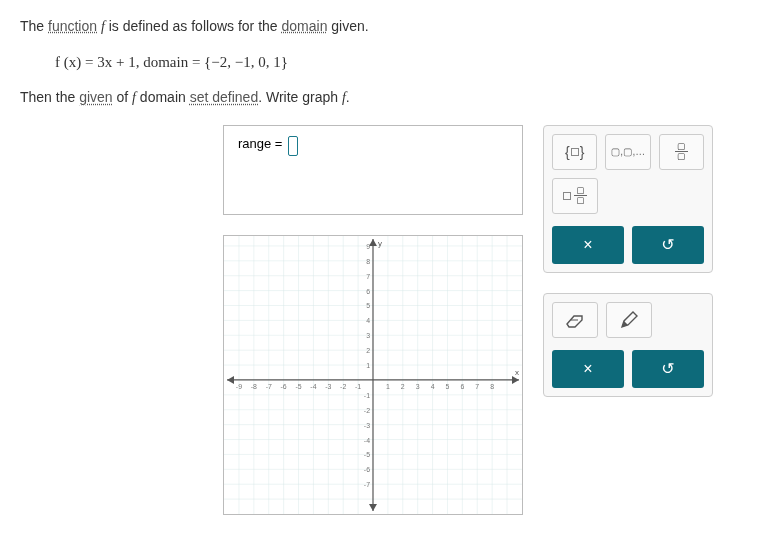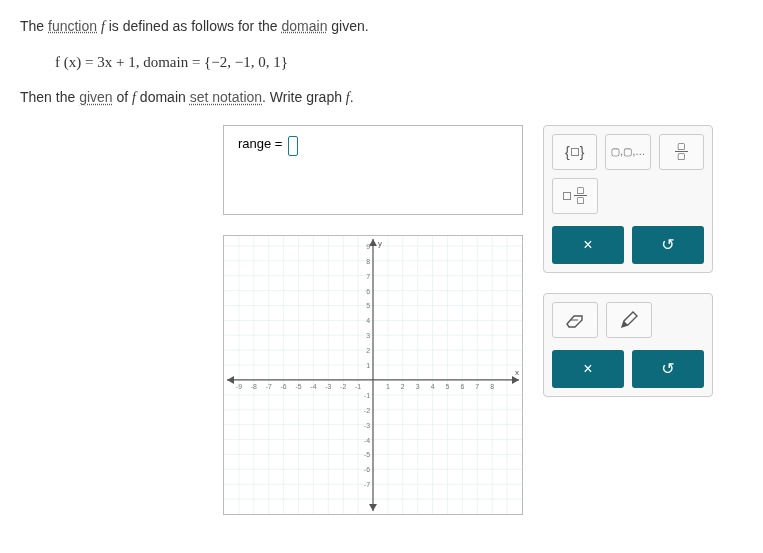--- a/index.html
+++ b/index.html
@@ -156,21 +156,21 @@
 </head>
 <body>
 
 <div class="page">
   <div class="problem-text">
     <p>
       <span>The </span><span class="underline-term">function</span><span> </span><span class="italic" style="font-family:'Times New Roman',serif;">f</span><span> is defined as follows for the </span><span class="underline-term">domain</span><span> given.</span>
     </p>
     <p class="formula">f (x) = 3x + 1,    domain  = {−2, −1, 0, 1}</p>
     <p>
-      <span>Then the </span><span class="underline-term">given</span><span> of </span><span class="italic" style="font-family:'Times New Roman',serif;">f</span><span> domain </span><span class="underline-term">set notation</span><span>. Write graph </span><span class="italic" style="font-family:'Times New Roman',serif;">f</span><span>.</span>
+      <span>Then the </span><span class="underline-term">given</span><span> of </span><span class="italic" style="font-family:'Times New Roman',serif;">f</span><span> domain </span><span class="underline-term">set defined</span><span>. Write graph </span><span class="italic" style="font-family:'Times New Roman',serif;">f</span><span>.</span>
     </p>
   </div>
 
   <div class="content-area">
     <div class="left-col">
       <div class="answer-box">
         <span>range =</span>
         <span class="input-slot"></span>
       </div>
 

